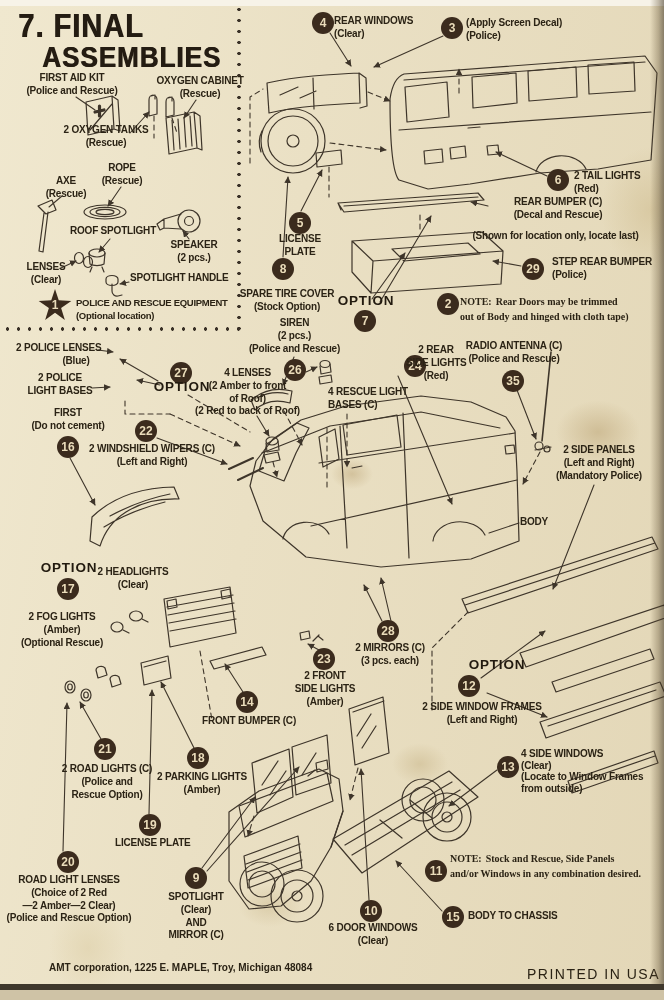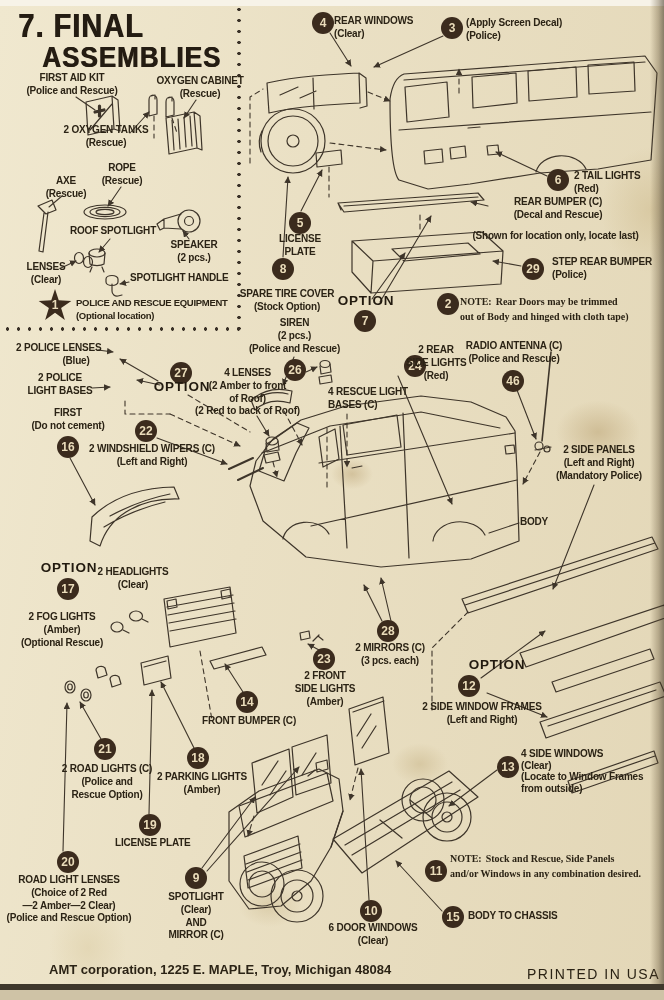--- a/index.html
+++ b/index.html
@@ -272,21 +272,21 @@
   <div class="bdg" style="left:441px;top:17px;">3</div>
   <div class="bdg" style="left:547px;top:169px;">6</div>
   <div class="bdg" style="left:522px;top:258px;">29</div>
   <div class="bdg" style="left:289px;top:212px;">5</div>
   <div class="bdg" style="left:272px;top:258px;">8</div>
   <div class="bdg" style="left:354px;top:310px;">7</div>
   <div class="bdg" style="left:437px;top:293px;">2</div>
   <div class="bdg" style="left:170px;top:362px;">27</div>
   <div class="bdg" style="left:284px;top:359px;">26</div>
   <div class="bdg" style="left:404px;top:355px;">24</div>
-  <div class="bdg" style="left:502px;top:370px;">46</div>
+  <div class="bdg" style="left:502px;top:370px;">35</div>
   <div class="bdg" style="left:57px;top:436px;">16</div>
   <div class="bdg" style="left:135px;top:420px;">22</div>
   <div class="bdg" style="left:57px;top:578px;">17</div>
   <div class="bdg" style="left:236px;top:691px;">14</div>
   <div class="bdg" style="left:94px;top:738px;">21</div>
   <div class="bdg" style="left:187px;top:747px;">18</div>
   <div class="bdg" style="left:139px;top:814px;">19</div>
   <div class="bdg" style="left:57px;top:851px;">20</div>
   <div class="bdg" style="left:185px;top:867px;">9</div>
   <div class="bdg" style="left:313px;top:648px;">23</div>
@@ -452,20 +452,20 @@
     <div>2 SIDE WINDOW FRAMES</div>
       <div>(Left and Right)</div>
     </div>
   <div class="lbl" style="left:521px;top:748px;line-height:11.5px;">
     <div>4 SIDE WINDOWS</div>
       <div>(Clear)</div>
     <div>(Locate to Window Frames</div>
       <div>from outside)</div>
     </div>
 
-  <div class="ftr" style="left:49px;top:962px;font-size:13px;font-weight:bold;">AMT corporation, 1225 E. MAPLE, Troy, Michigan 48084</div>
+  <div class="ftr" style="left:49px;top:962px;font-size:10px;font-weight:bold;">AMT corporation, 1225 E. MAPLE, Troy, Michigan 48084</div>
   <div class="ftr" style="left:527px;top:966px;font-size:14px;font-weight:normal;letter-spacing:1.5px;">PRINTED IN USA</div>
 
   <div class="edge-t"></div>
   <div class="edge-r"></div>
   <div class="edge-b1"></div>
   <div class="edge-b2"></div>
 </div>
 
 </body></html>

